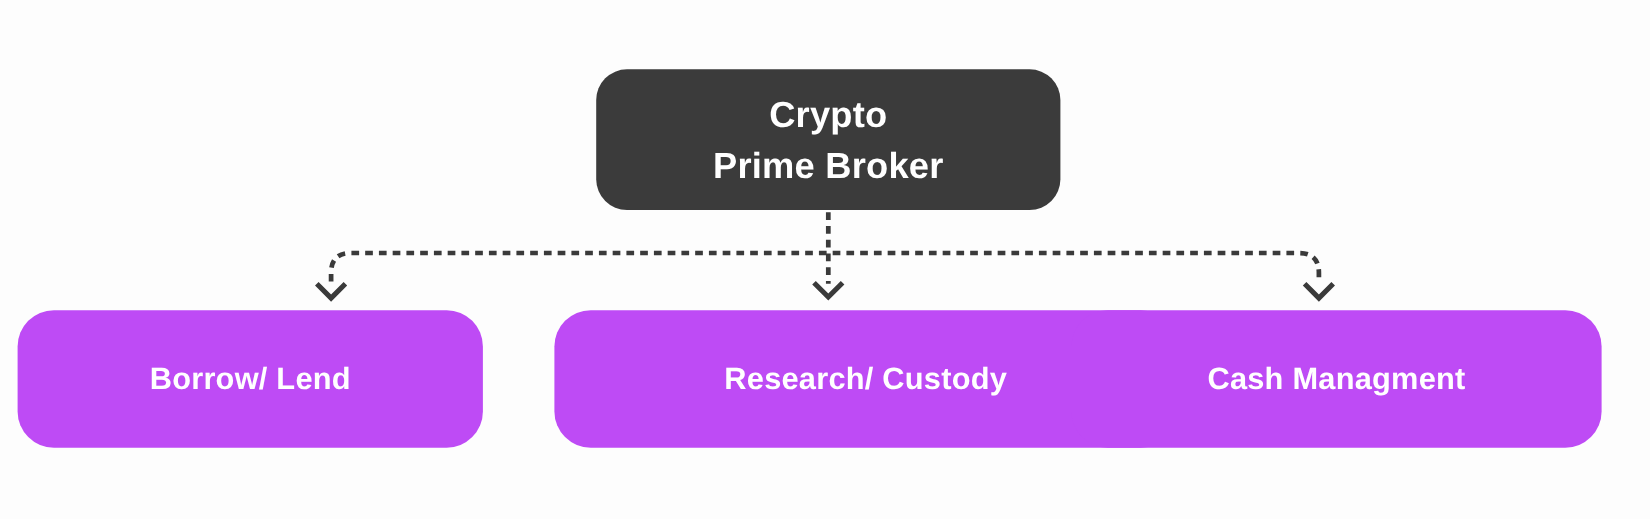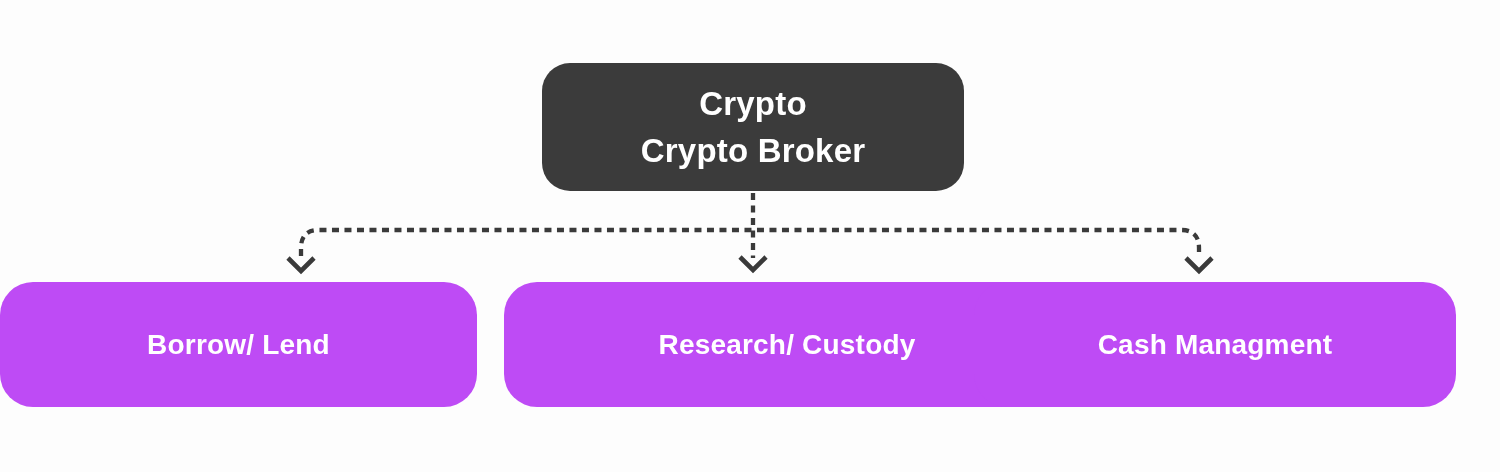--- a/index.html
+++ b/index.html
@@ -64,21 +64,21 @@
     line-height: 47px;
   }
   .node-child {
     top: 282px;
     height: 125px;
     background: var(--child-fill);
     border-radius: 33px;
     font-size: 28px;
     line-height: 34px;
   }
-  .node-child-1 { left: 0;    width: 477px; }
+  .node-child-1 { left: 16px;    width: 423px; }
   .node-child-2 { left: 504px;  width: 566px; }
   .node-child-3 { left: 974px; width: 482px; }
 </style>
 </head>
 <body>
 
 <div class="canvas">
 
   <svg class="connectors" viewBox="0 0 1500 472" xmlns="http://www.w3.org/2000/svg">
 
@@ -86,21 +86,21 @@
 
     <path class="dash-line" d="M 301 256 L 301 248 Q 301 230 319 230 L 1181 230 Q 1199 230 1199 248 L 1199 256"></path>
 
     <path class="arrowhead" d="M 288 258 L 301 271 L 314 258"></path>
     <path class="arrowhead" d="M 740 257 L 753 270 L 766 257"></path>
     <path class="arrowhead" d="M 1186 258 L 1199 271 L 1212 258"></path>
   </svg>
 
   <div class="node node-root">
     <div>Crypto</div>
-    <div>Crypto Broker</div>
+    <div>Prime Broker</div>
   </div>
 
   <div class="node node-child node-child-1">
     <div>Borrow/ Lend</div>
   </div>
 
   <div class="node node-child node-child-2">
     <div>Research/ Custody</div>
   </div>
 

